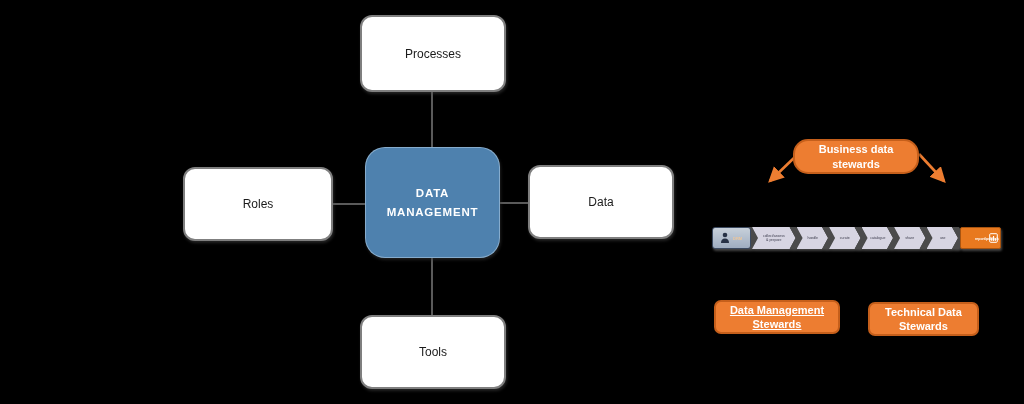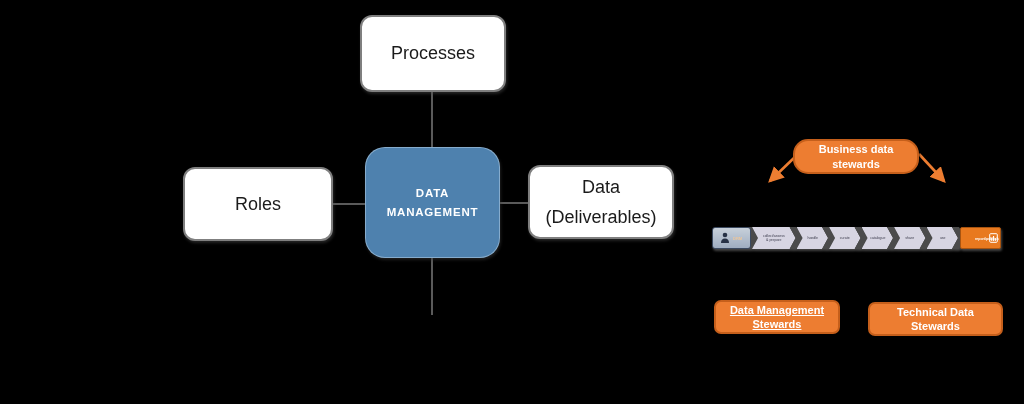--- a/index.html
+++ b/index.html
@@ -4,21 +4,21 @@
 <style>
   html,body{margin:0;padding:0;background:#000;}
   .canvas{
     position:relative;width:1024px;height:404px;background:#000;overflow:hidden;
     font-family:"Liberation Sans", sans-serif;
   }
   
   .node{
     position:absolute;display:flex;align-items:center;justify-content:center;
     background:#fff;border:2px solid #7f7f7f;border-radius:12px;
-    color:#1b1b1b;font-size:18px;box-shadow:1px 2px 3px rgba(80,80,80,.45);
+    color:#1b1b1b;font-size:12px;box-shadow:1px 2px 3px rgba(80,80,80,.45);
     text-align:center;box-sizing:border-box;
   }
   .node-processes{left:360px;top:15px;width:146px;height:77px;}
   .node-roles{left:183px;top:167px;width:150px;height:74px;align-items:center;}
   .node-data{left:528px;top:165px;width:146px;height:74px;flex-direction:column;gap:9px;}
   .node-tools{left:360px;top:315px;width:146px;height:74px;}
   .node-center{
     position:absolute;left:365px;top:147px;width:135px;height:111px;
     background:#4e81ae;border:1px solid rgba(190,215,235,.5);border-radius:20px;
     display:flex;flex-direction:column;align-items:center;justify-content:center;gap:7px;
@@ -32,21 +32,21 @@
   .conn-right{left:500px;top:202px;width:28px;height:2px;}
   
   .steward-box{
     position:absolute;display:flex;align-items:center;justify-content:center;
     background:#ed7d31;border:2px solid #c55f1b;border-radius:7px;
     color:#fff;font-size:11px;font-weight:bold;text-align:center;line-height:1.3;
     box-shadow:1px 2px 2px rgba(0,0,0,.55);box-sizing:border-box;padding:2px 6px;
   }
   .box-business{left:793px;top:139px;width:126px;height:35px;border-radius:15px;}
   .box-dm{left:714px;top:300px;width:126px;height:34px;text-decoration:underline;}
-  .box-tech{left:868px;top:302px;width:135px;height:34px;}
+  .box-tech{left:868px;top:302px;width:111px;height:34px;}
   .arrows-svg{position:absolute;left:755px;top:145px;width:200px;height:45px;}
   
   .strip{
     position:absolute;left:712px;top:227px;width:289px;height:22px;
     display:flex;align-items:stretch;
     filter:drop-shadow(1.5px 2px 1px rgba(150,150,150,.45));
   }
   .src-box{
     width:39px;flex:none;background:linear-gradient(#c7d0da,#9fadc0);
     border:1.5px solid #3c4a60;border-radius:3px;box-sizing:border-box;
@@ -87,21 +87,23 @@
   <div class="connector conn-right"></div>
 
   <div class="node node-processes">
     <span>Processes</span>
   </div>
   <div class="node node-roles">
     <span>Roles</span>
   </div>
   <div class="node node-data">
     <span>Data</span>
-    <span>(Deliverables)</span>
+  </div>
+  <div class="node node-tools">
+    <span>Tools</span>
   </div>
   <div class="node-center">
     <span>DATA</span>
     <span>MANAGEMENT</span>
   </div>
 
   <svg class="arrows-svg" viewBox="0 0 200 45">
     <defs>
       <marker id="ah" markerWidth="7" markerHeight="7" refX="5" refY="3" orient="auto">
         <path d="M0,0 L6,3 L0,6 Z" fill="#ed7d31"></path>

